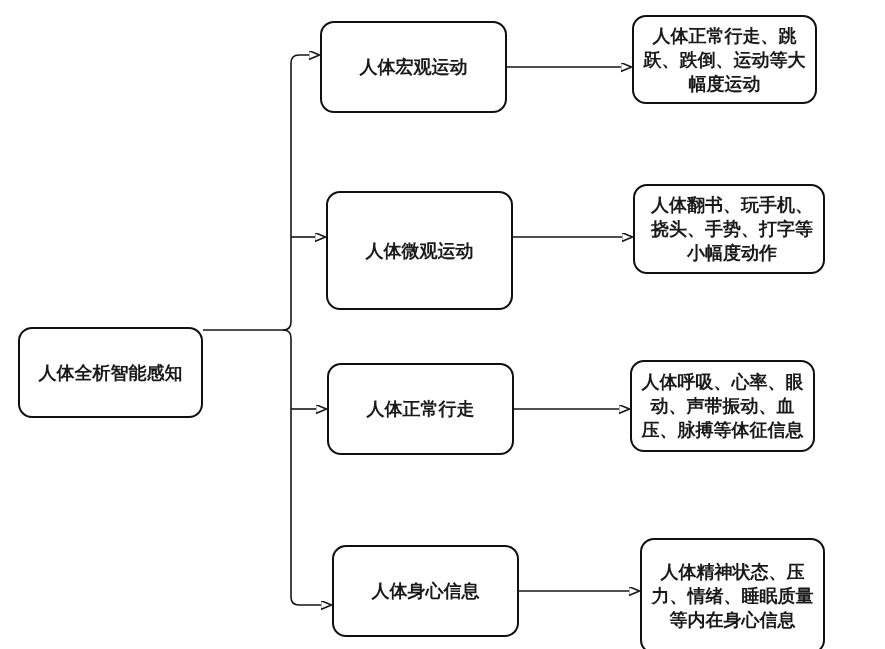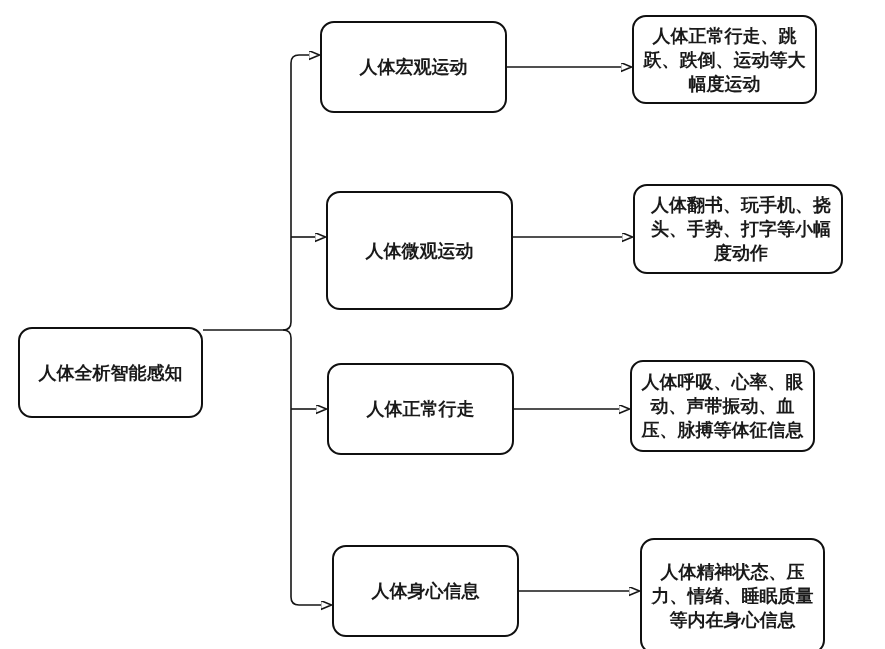--- a/index.html
+++ b/index.html
@@ -35,22 +35,22 @@
     line-height:24px;
     padding:4px 5px;
   }
   .node .label{display:block;width:100%;}
   .root-node{left:18px;top:287px;width:185px;height:91px;margin-top:40px;}
   .cat-0{left:320px;top:21px;width:187px;height:92px;}
   .cat-1{left:326px;top:191px;width:187px;height:119px;}
   .cat-2{left:327px;top:363px;width:187px;height:92px;}
   .cat-3{left:332px;top:545px;width:187px;height:92px;}
   .det-0{left:632px;top:15px;width:185px;height:89px;}
-  .det-1{left:633px;top:184px;width:210px;height:90px;padding-left:11px;}
-  .det-2{left:630px;top:360px;width:185px;height:92px;border-radius:13px;}
+  .det-1{left:633px;top:184px;width:192px;height:90px;padding-left:11px;}
+  .det-2{left:630px;top:360px;width:185px;height:92px;}
   .det-3{left:640px;top:538px;width:185px;height:116px;}
 </style>
 </head>
 <body>
 
 <div class="canvas">
 
   <svg class="connectors" width="885" height="649" viewBox="0 0 885 649" xmlns="http://www.w3.org/2000/svg">
     <defs>
       <marker id="arrow" markerUnits="userSpaceOnUse" markerWidth="12" markerHeight="10" refX="0.5" refY="4.5" orient="auto">

